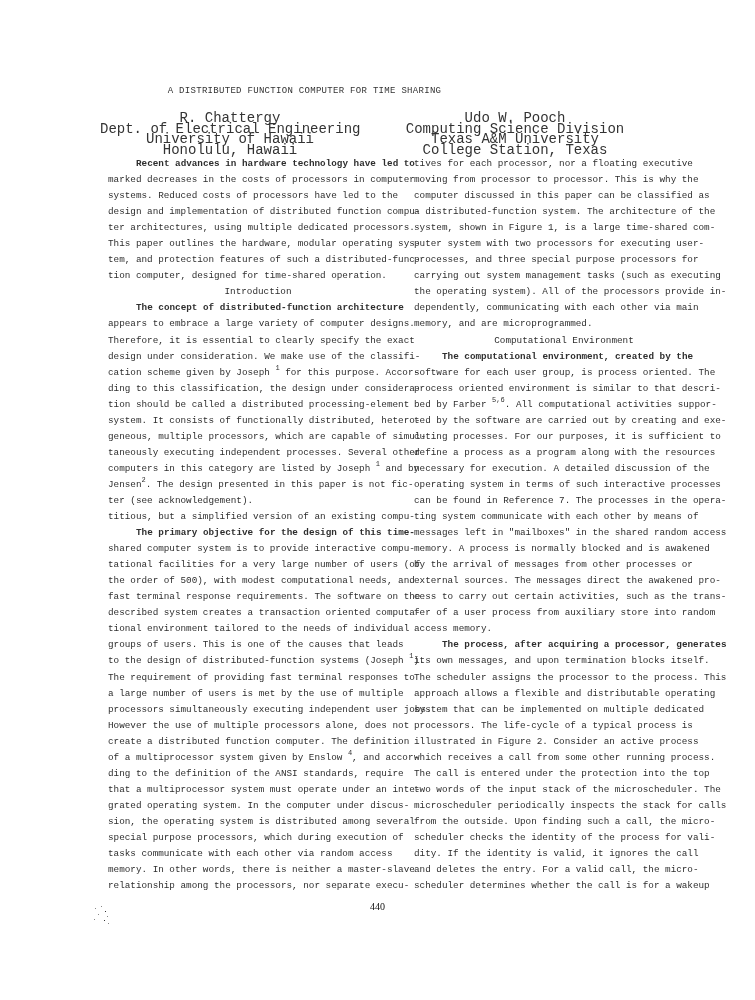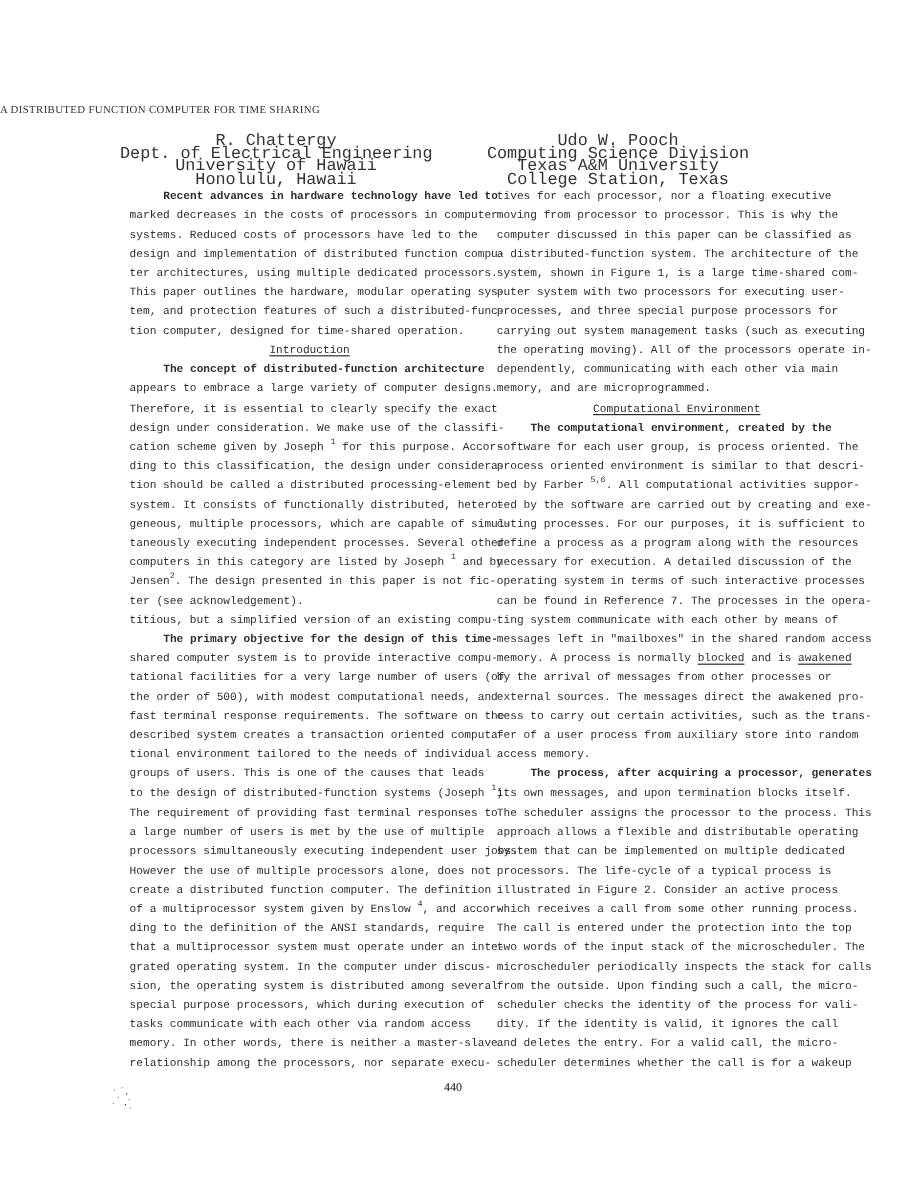--- a/index.html
+++ b/index.html
@@ -1,33 +1,33 @@
 <!DOCTYPE html>
 <html><head>
 <meta charset="utf-8">
 <style>
   html, body { margin: 0; padding: 0; background: #ffffff; }
   body { width: 755px; height: 1000px; position: relative; overflow: hidden;
          font-family: "Liberation Mono", "DejaVu Sans Mono", monospace; color: #2a2a2a; }
-  .title { position: absolute; top: 86px; left: 0; width: 609px; 
-           font-size: 9px; letter-spacing: 0.3px; color: #333; font-family: Liberation Serif, serif; }
+  .title { position: absolute; top: 86px; left: 0; width: 609px; text-align: center;
+           font-size: 9px; letter-spacing: 0.3px; color: #333; }
   .author { position: absolute; top: 113px; width: 260px; text-align: center;
             font-size: 14px; line-height: 10.6px; color: #333; }
   .author.left { left: 100px; }
   .author.right { left: 385px; }
   .author div { white-space: nowrap; }
   .col { position: absolute; top: 156px; width: 300px; font-size: 9.3px; line-height: 16.05px; color: #2e2e2e; }
   .col.left { left: 108px; }
   .col.right { left: 414px; }
   .ln { white-space: pre; height: 16.05px; overflow: visible; }
   .ln.indent { padding-left: 28px; font-weight: bold; }
   .ln.center { text-align: center; }
-  .hdr { text-decoration: underline; text-underline-offset: 2px; }
+  .hdr { text-underline-offset: 2px; }
   sup { font-size: 7px; vertical-align: 5px; line-height: 0; }
-  .u { text-decoration: underline; text-underline-offset: 2px; }
+  .u { text-underline-offset: 2px; }
   .pagenum { position: absolute; top: 901px; left: 0; width: 755px; text-align: center;
              font-family: "Liberation Serif", serif; font-weight: normal; font-size: 10px; color: #111; }
   .specks { position: absolute; left: 93px; top: 905px; width: 20px; height: 20px; }
   .specks i { position: absolute; width: 1px; height: 1px; background: #888; }
 </style>
 </head>
 <body>
 
 <div class="title">A DISTRIBUTED FUNCTION COMPUTER FOR TIME SHARING</div>
 
@@ -95,21 +95,21 @@
   </div>
 <div class="col right" id="col-right">
     <div class="ln"><span>tives for each processor, nor a floating executive</span></div>
     <div class="ln"><span>moving from processor to processor. This is why the</span></div>
     <div class="ln"><span>computer discussed in this paper can be classified as</span></div>
     <div class="ln"><span>a distributed-function system. The architecture of the</span></div>
     <div class="ln"><span>system, shown in Figure 1, is a large time-shared com-</span></div>
     <div class="ln"><span>puter system with two processors for executing user-</span></div>
     <div class="ln"><span>processes, and three special purpose processors for</span></div>
     <div class="ln"><span>carrying out system management tasks (such as executing</span></div>
-    <div class="ln"><span>the operating moving). All of the processors operate in-</span></div>
+    <div class="ln"><span>the operating system). All of the processors provide in-</span></div>
     <div class="ln"><span>dependently, communicating with each other via main</span></div>
     <div class="ln"><span>memory, and are microprogrammed.</span></div>
     <div class="ln center"><span class="hdr">Computational Environment</span></div>
     <div class="ln indent"><span>The computational environment, created by the</span></div>
     <div class="ln"><span>software for each user group, is process oriented. The</span></div>
     <div class="ln"><span>process oriented environment is similar to that descri-</span></div>
     <div class="ln"><span>bed by Farber </span><sup>5,6</sup><span>. All computational activities suppor-</span></div>
     <div class="ln"><span>ted by the software are carried out by creating and exe-</span></div>
     <div class="ln"><span>cuting processes. For our purposes, it is sufficient to</span></div>
     <div class="ln"><span>define a process as a program along with the resources</span></div>

